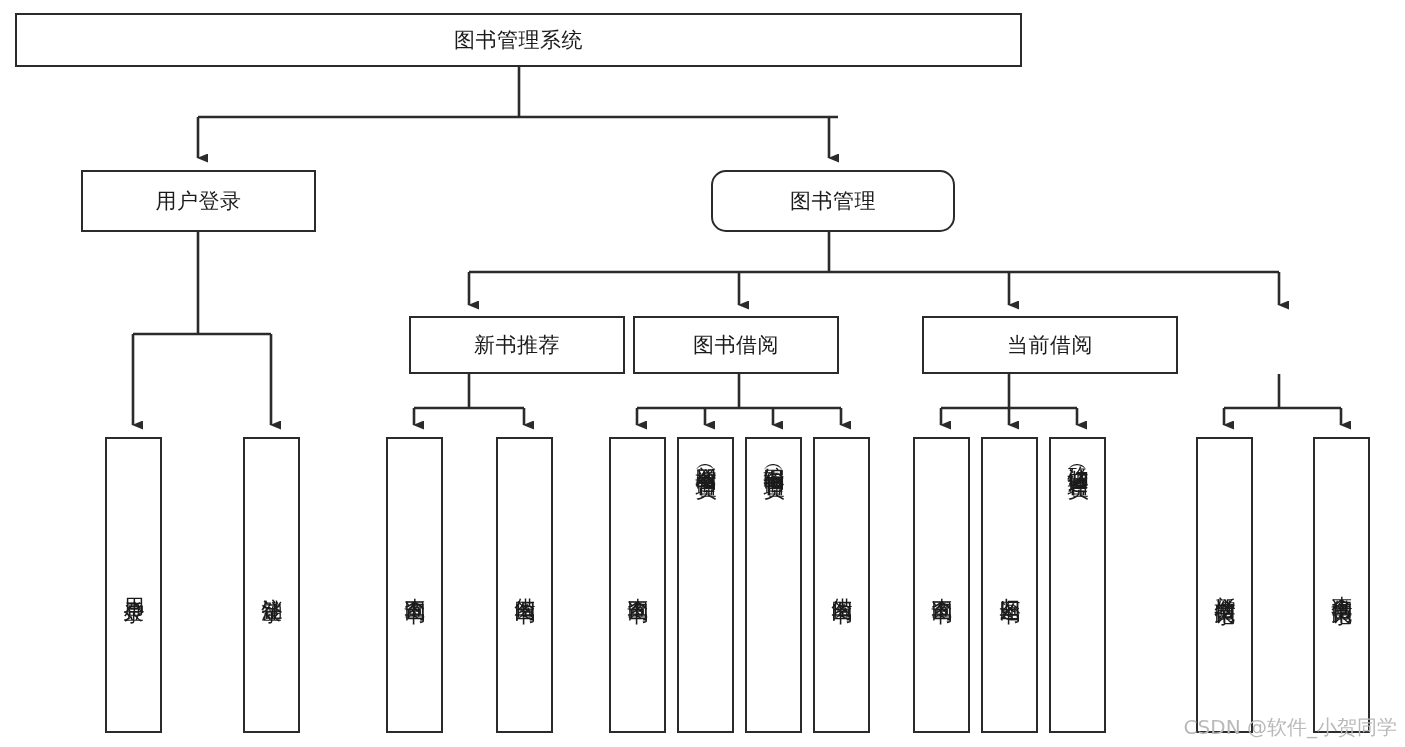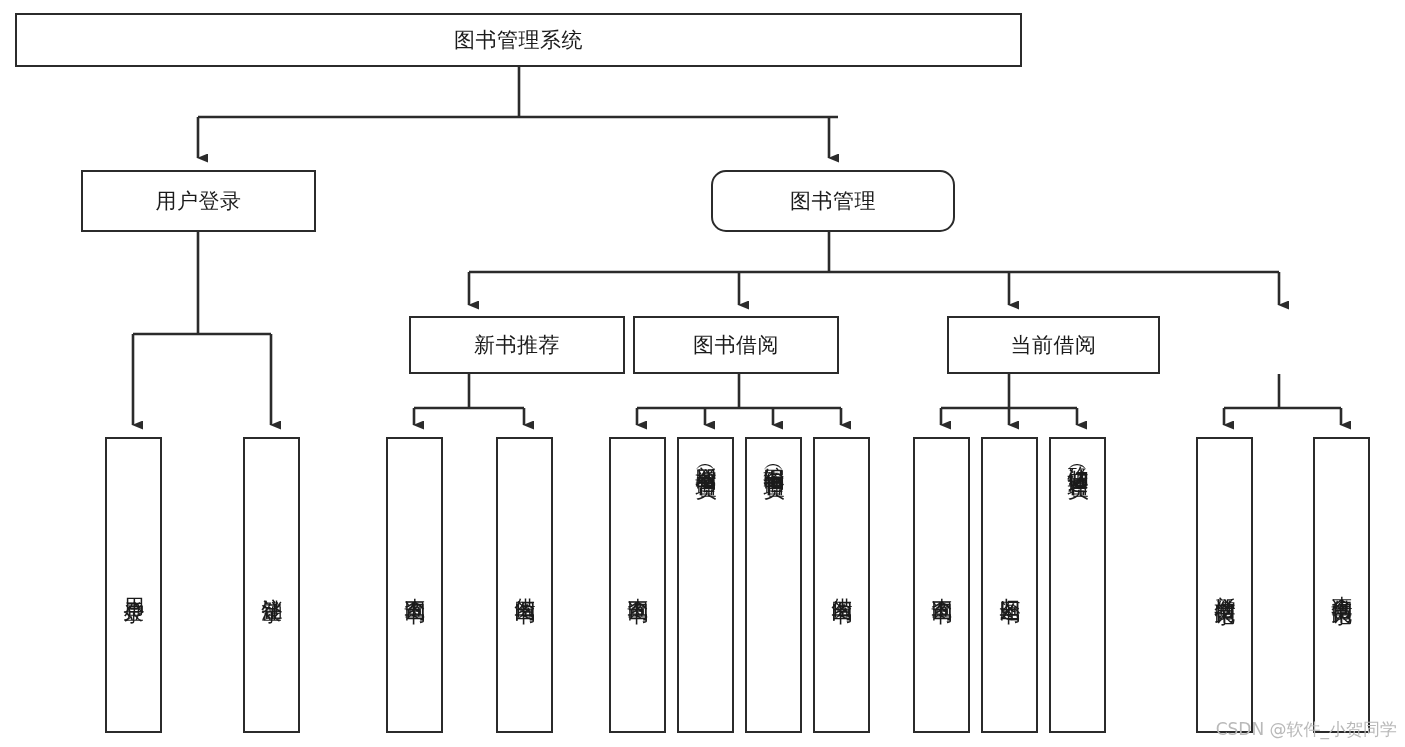--- a/index.html
+++ b/index.html
@@ -55,21 +55,21 @@
     white-space: nowrap;
   }
   .node.vert.centered {
     align-items: center;
     padding-top: 0;
   }
   .watermark {
     position: absolute;
     right: 8px;
     bottom: 6px;
-    font-size: 17px;
+    font-size: 20px;
     color: #b9b9b9;
     white-space: nowrap;
     z-index: 5;
   }
 </style>
 </head>
 <body>
 
 <div id="canvas">
 
@@ -133,21 +133,21 @@
   <div class="node" style="left:711px; top:170px; width:244px; height:62px;border-radius:15px;">
     <span class="lbl">图书管理</span>
   </div>
 
   <div class="node" style="left:361px; top:316px; width:216px; height:58px;margin-left:48px;">
     <span class="lbl">新书推荐</span>
   </div>
   <div class="node" style="left:633px; top:316px; width:206px; height:58px;">
     <span class="lbl">图书借阅</span>
   </div>
-  <div class="node" style="left:947px; top:316px; width:213px; height:58px;">
+  <div class="node" style="left:922px; top:316px; width:256px; height:58px;">
     <span class="lbl">当前借阅</span>
   </div>
 
   <div class="node vert centered" style="left:105px; top:437px; width:57px; height:296px;">
     <span class="lbl">用户登录</span>
   </div>
   <div class="node vert centered" style="left:243px; top:437px; width:57px; height:296px;">
     <span class="lbl">注销登录</span>
   </div>
 

